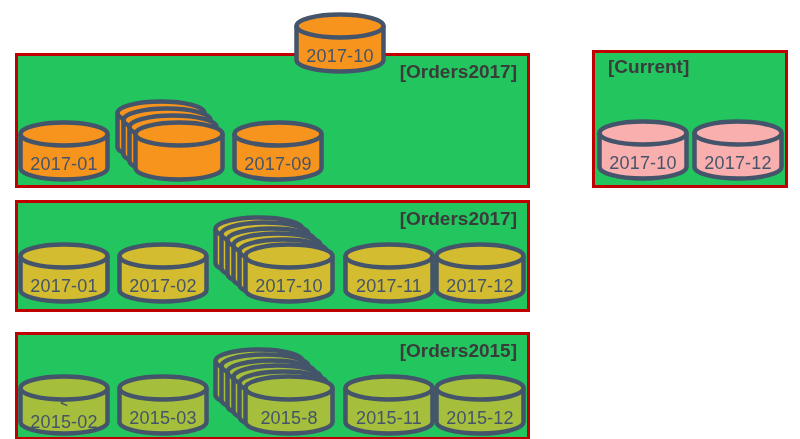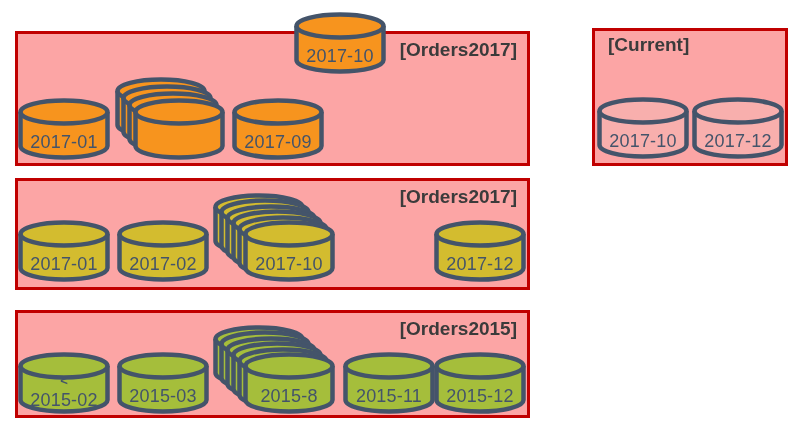--- a/index.html
+++ b/index.html
@@ -1,22 +1,23 @@
 <!DOCTYPE html>
 <html style="--orange: #F7941E; --yellow: #D3BC2F; --green: #A5BE3B; --pink: #F8AFAD; --outline: #44546A; --red: #C00000; --labeltext: #3B3B3B;"><head>
 <meta charset="utf-8">
 <style>
   html,body { margin:0; padding:0; background:#ffffff; }
   .canvas {
     position:relative; width:800px; height:439px; background:#ffffff;
     font-family:"Liberation Sans", sans-serif; overflow:hidden;
   }
   .section-box {
-    position:absolute; border:3px solid var(--red,#C00000); background:#fca5a5;
+    position:absolute; border:3px solid var(--red,#C00000); background:#22c55e;
     box-sizing:content-box;
+    margin-top:22px;
   }
   .section-label {
     position:absolute; font-weight:700; font-size:19px;
     color:var(--labeltext,#3B3B3B); white-space:nowrap;
   }
   .label-right { right:10px; top:5px; }
   .label-left  { left:13px; top:3px; }
 
   .cyl { position:absolute; width:92px; height:62px; }
   .cyl svg { position:absolute; left:0; top:0; width:100%; height:100%; overflow:visible; display:block; }
@@ -145,20 +146,26 @@
           </svg>
       </div>
       <div class="cyl yellow" style="left:30px; top:27px;">
         <svg viewBox="0 0 92 62">
             <use href="#cyl-shape"></use>
           </svg>
         <span class="cyl-label">2017-10</span>
       </div>
     </div>
 
+    <div class="cyl yellow" style="left:325px; top:39px;">
+      <svg viewBox="0 0 92 62">
+          <use href="#cyl-shape"></use>
+        </svg>
+      <span class="cyl-label">2017-11</span>
+    </div>
 
     <div class="cyl yellow" style="left:416px; top:39px;">
       <svg viewBox="0 0 92 62">
           <use href="#cyl-shape"></use>
         </svg>
       <span class="cyl-label">2017-12</span>
     </div>
   </div>
 
   <div class="section-box" style="left:15px; top:310px; width:509px; height:102px;">

